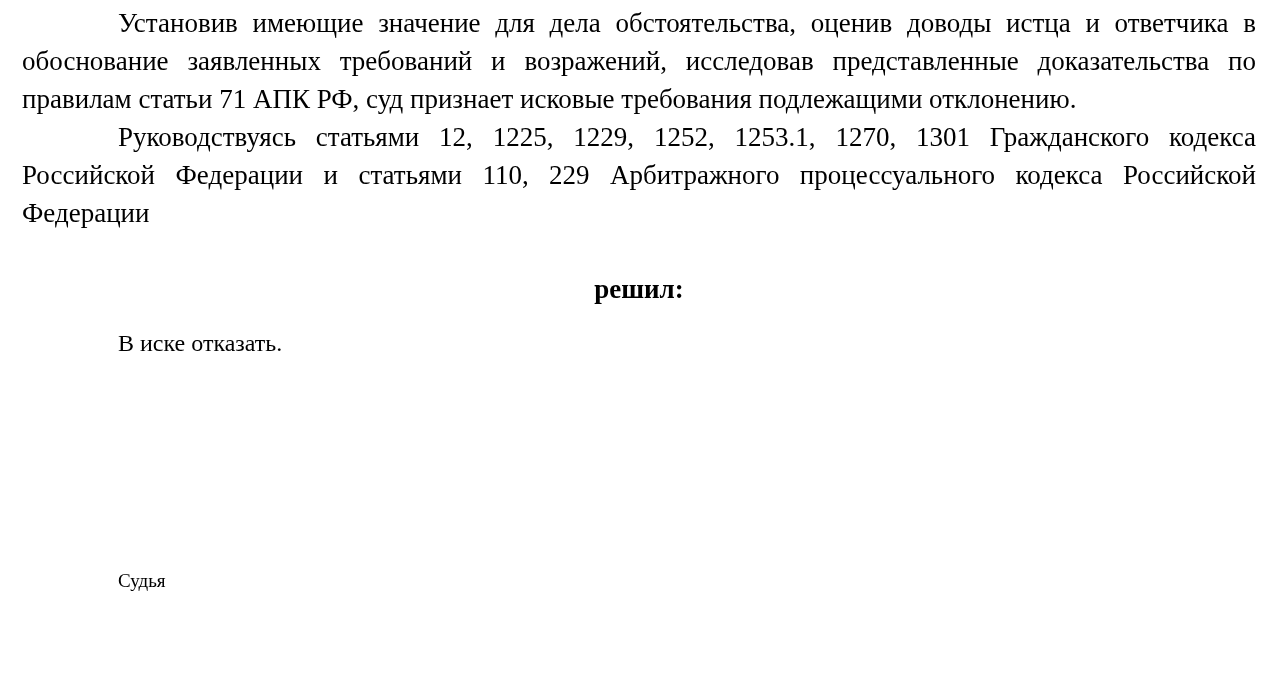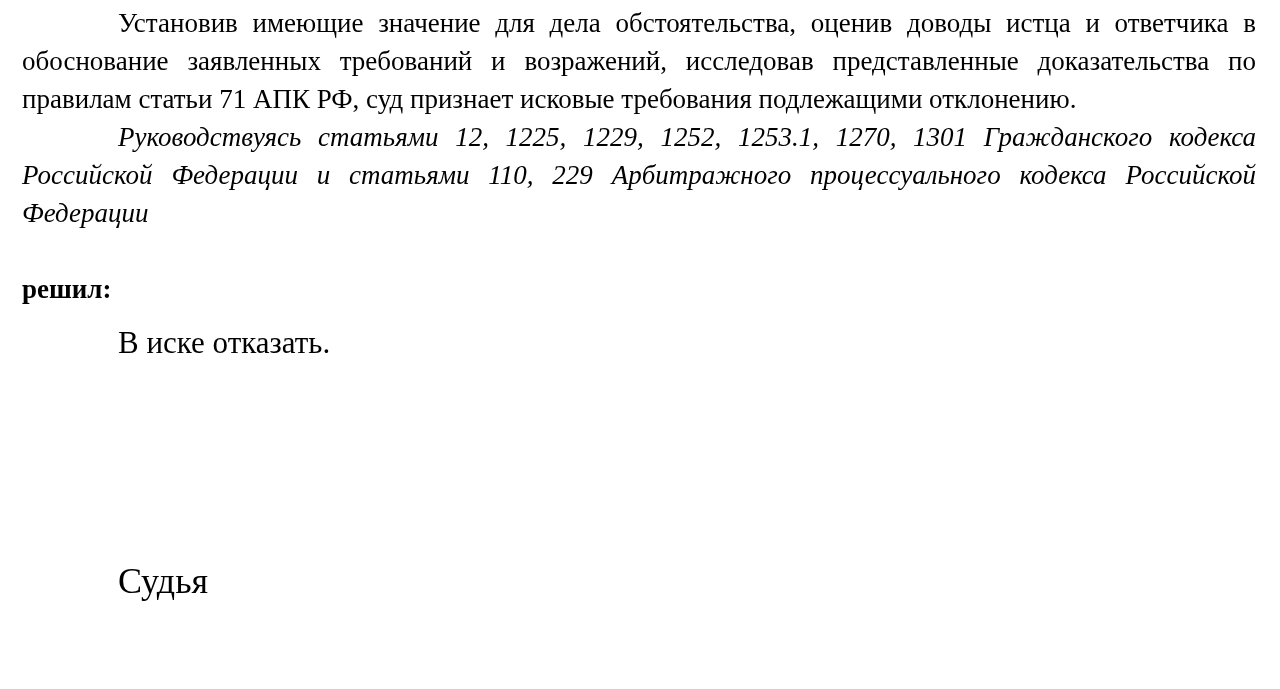--- a/index.html
+++ b/index.html
@@ -25,46 +25,45 @@
     font-size: 27px;
     line-height: 38px;
     text-align: justify;
     text-justify: inter-word;
     text-indent: 96px;
     margin: 0;
     hyphens: none;
   }
   .para-tight {
     margin-top: 0;
-    font-style: italic;
   }
   .gap-sm { height: 16px; }
   .gap-md { height: 38px; }
   .gap-lg { height: 52px; }
   .gap-xl { height: 74px; }
   .ruling-word {
     font-size: 27px;
     line-height: 38px;
     font-weight: bold;
-    text-align: left;
+    text-align: center;
     text-indent: 0;
     margin: 0;
   }
   .simple-line {
-    font-size: 31px;
+    font-size: 24px;
     line-height: 38px;
     text-indent: 0;
     margin: 0;
     padding-left: 96px;
   }
   .signature-row {
     display: flex;
     justify-content: space-between;
     align-items: baseline;
-    font-size: 36px;
+    font-size: 19px;
     line-height: 38px;
     padding-left: 96px;
     padding-right: 2px;
   }
   .sig-role { white-space: nowrap; }
   .sig-name { white-space: nowrap; }
 </style>
 </head>
 <body>
 

